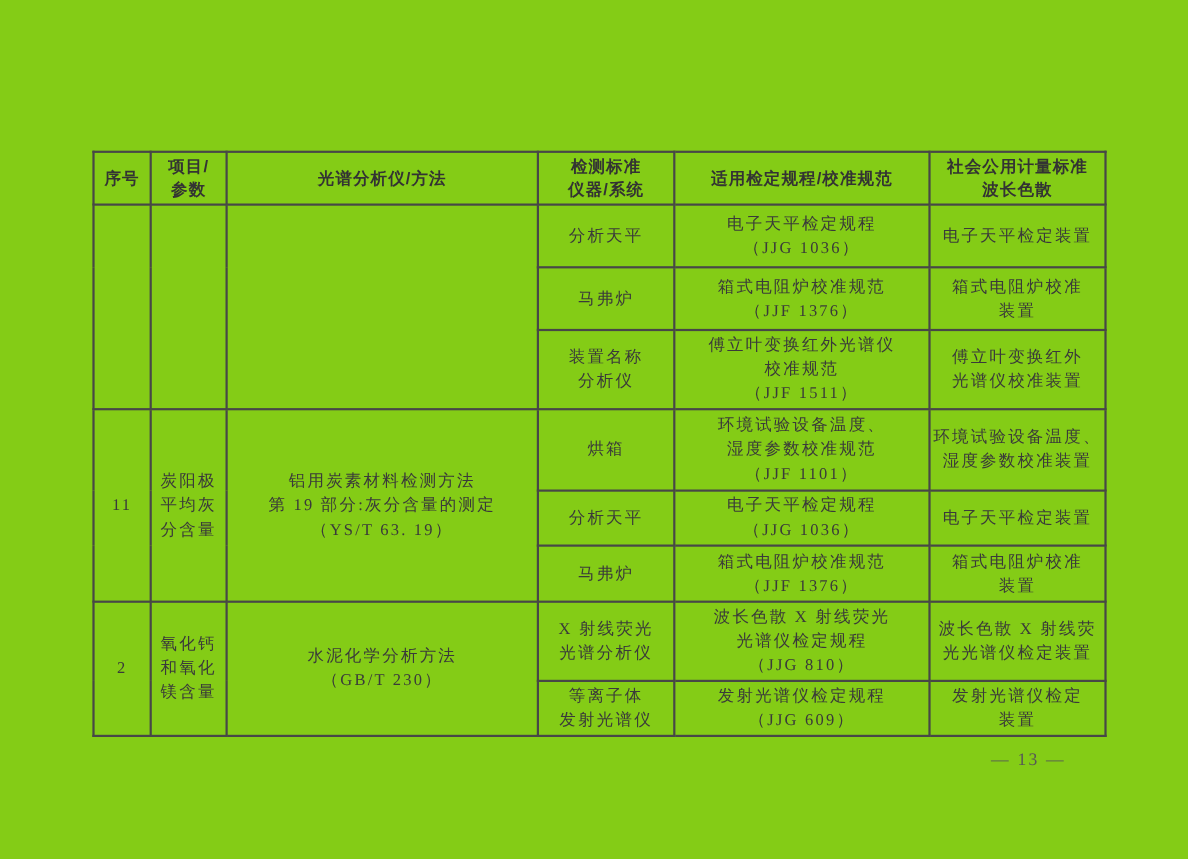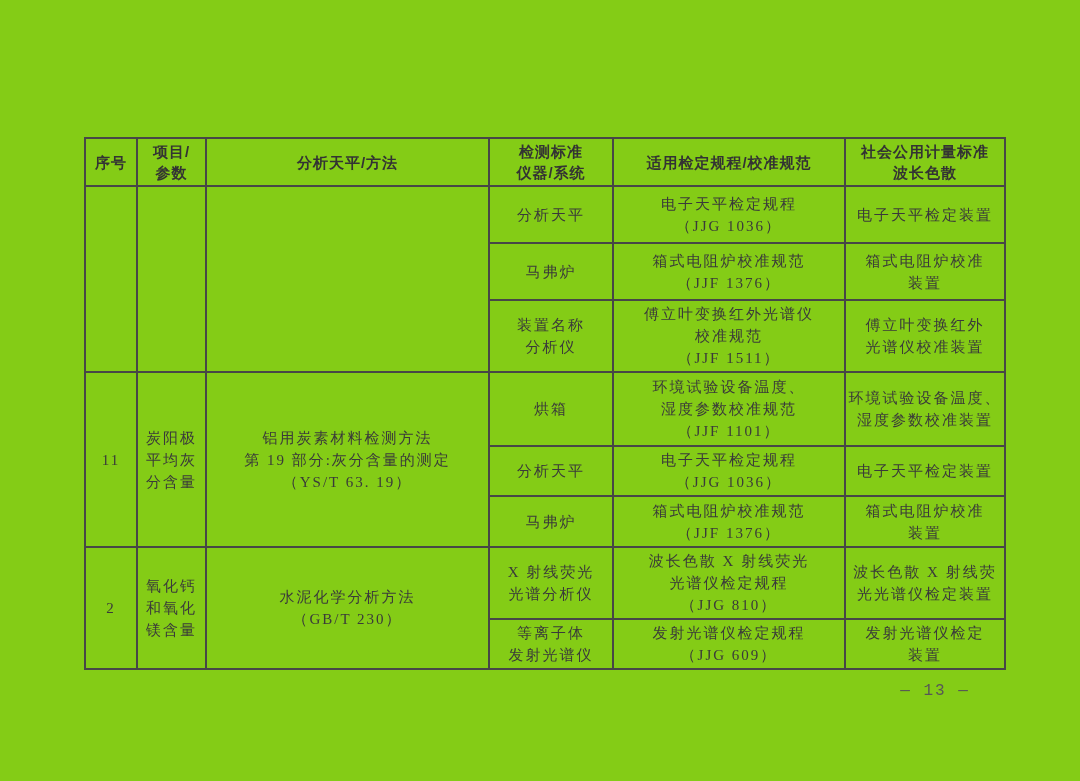--- a/index.html
+++ b/index.html
@@ -48,21 +48,21 @@
   }
   .page-number {
     position: absolute;
     top: 682px;
     left: 880px;
     width: 110px;
     text-align: center;
     font-size: 16px;
     letter-spacing: 2px;
     color: #575757;
-    font-family: Liberation Mono, monospace;
+    font-family: Liberation Serif, serif;
   }
 </style>
 </head>
 <body>
 
 <div class="page">
 
   <table class="doc-table">
     <colgroup>
       <col style="width:52px">
@@ -71,21 +71,21 @@
       <col style="width:124px">
       <col style="width:232px">
       <col style="width:160px">
     </colgroup>
 
     <tbody>
         <tr style="height:46px">
       <th>序号</th>
       <th>项目/
 参数</th>
-      <th>分析天平/方法</th>
+      <th>光谱分析仪/方法</th>
       <th>检测标准
 仪器/系统</th>
       <th>适用检定规程/校准规范</th>
       <th>社会公用计量标准
 波长色散</th>
     </tr>
 
     <tr style="height:57px">
       <td rowspan="3"></td>
       <td rowspan="3"></td>

